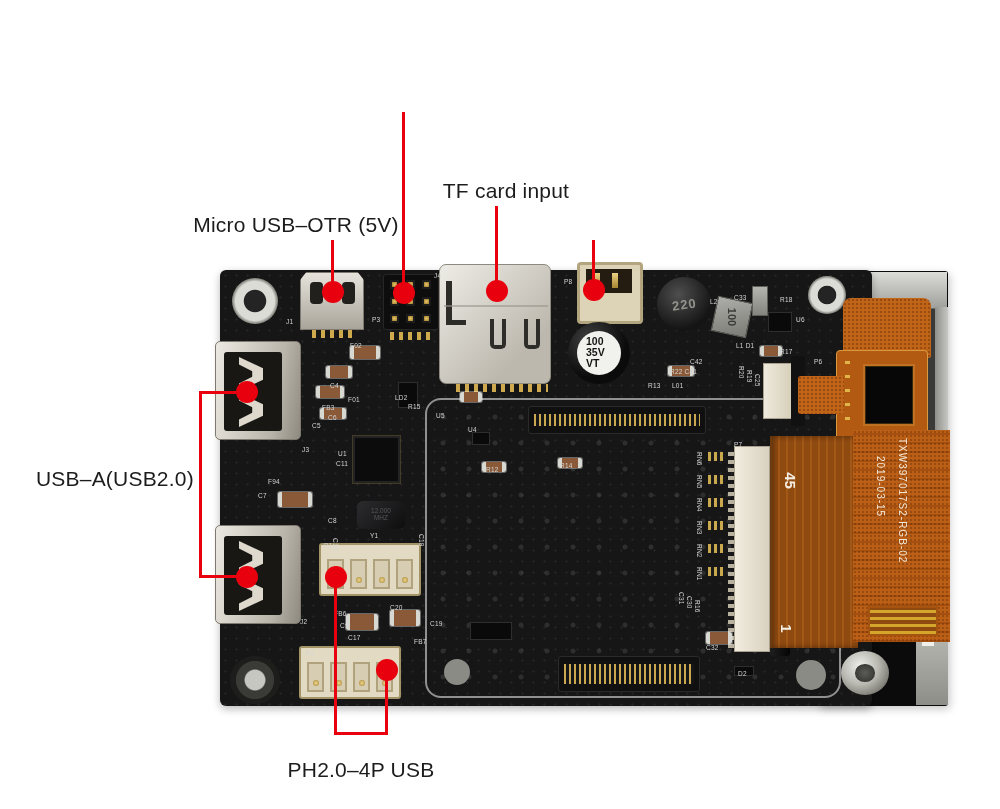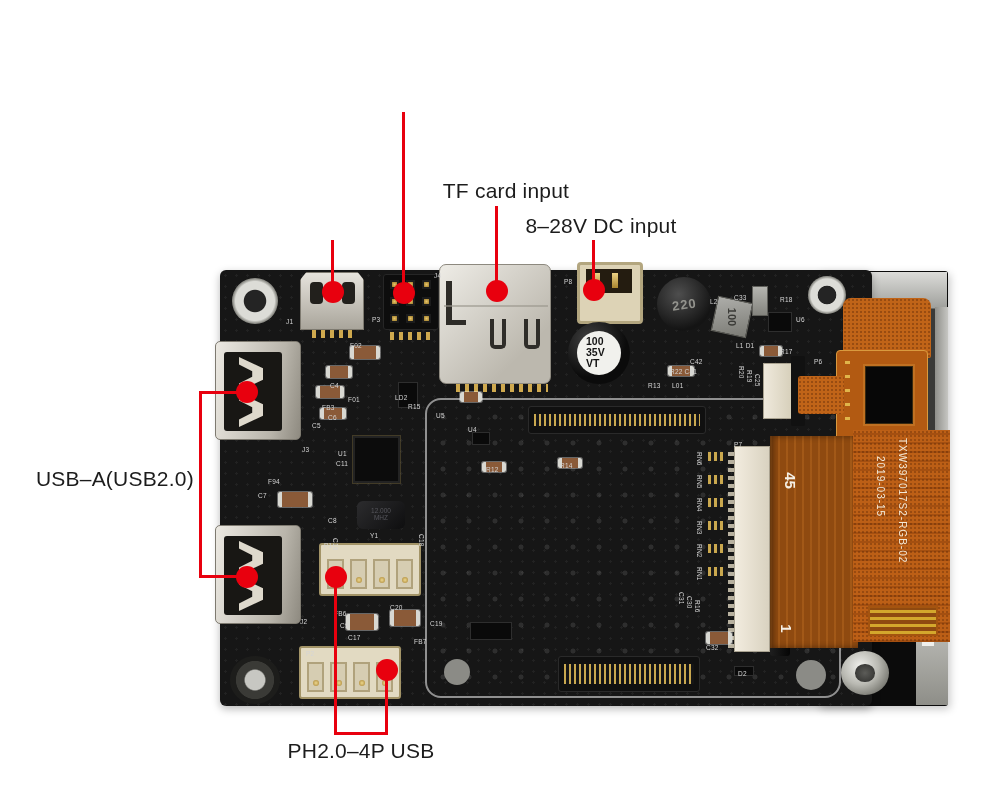--- a/index.html
+++ b/index.html
@@ -379,34 +379,34 @@
   </div>
   <div class="flex flex-fingers"></div>
 
   <div class="ann-line v" style="left:402px;top:112px;height:181px;"></div>
   <div class="ann-dot" style="left:393px;top:282px;"></div>
 
   <div class="ann-label centered" style="left:506px;top:179px;">TF card input</div>
   <div class="ann-line v" style="left:495px;top:206px;height:85px;"></div>
   <div class="ann-dot" style="left:486px;top:280px;"></div>
 
+  <div class="ann-label centered" style="left:296px;top:213px;">Micro USB–OTR (5V)</div>
   <div class="ann-line v" style="left:331px;top:240px;height:53px;"></div>
   <div class="ann-dot" style="left:322px;top:281px;"></div>
 
-  <div class="ann-label centered" style="left:601px;top:214px;">8–28V DC input</div>
   <div class="ann-line v" style="left:592px;top:240px;height:51px;"></div>
   <div class="ann-dot" style="left:583px;top:279px;"></div>
 
   <div class="ann-label" style="left:36px;top:467px;">USB–A(USB2.0)</div>
   <div class="ann-line v" style="left:199px;top:391px;height:187px;"></div>
   <div class="ann-line h" style="left:199px;top:391px;width:48px;"></div>
   <div class="ann-line h" style="left:199px;top:575px;width:48px;"></div>
   <div class="ann-dot" style="left:236px;top:381px;"></div>
   <div class="ann-dot" style="left:236px;top:566px;"></div>
 
-  <div class="ann-label centered" style="left:361px;top:739px;">PH2.0–4P USB</div>
+  <div class="ann-label centered" style="left:361px;top:758px;">PH2.0–4P USB</div>
   <div class="ann-line v" style="left:334px;top:577px;height:158px;"></div>
   <div class="ann-line v" style="left:385px;top:670px;height:65px;"></div>
   <div class="ann-line h" style="left:334px;top:732px;width:54px;"></div>
   <div class="ann-dot" style="left:325px;top:566px;"></div>
   <div class="ann-dot" style="left:376px;top:659px;"></div>
 
 </div>
 
 </body></html>

